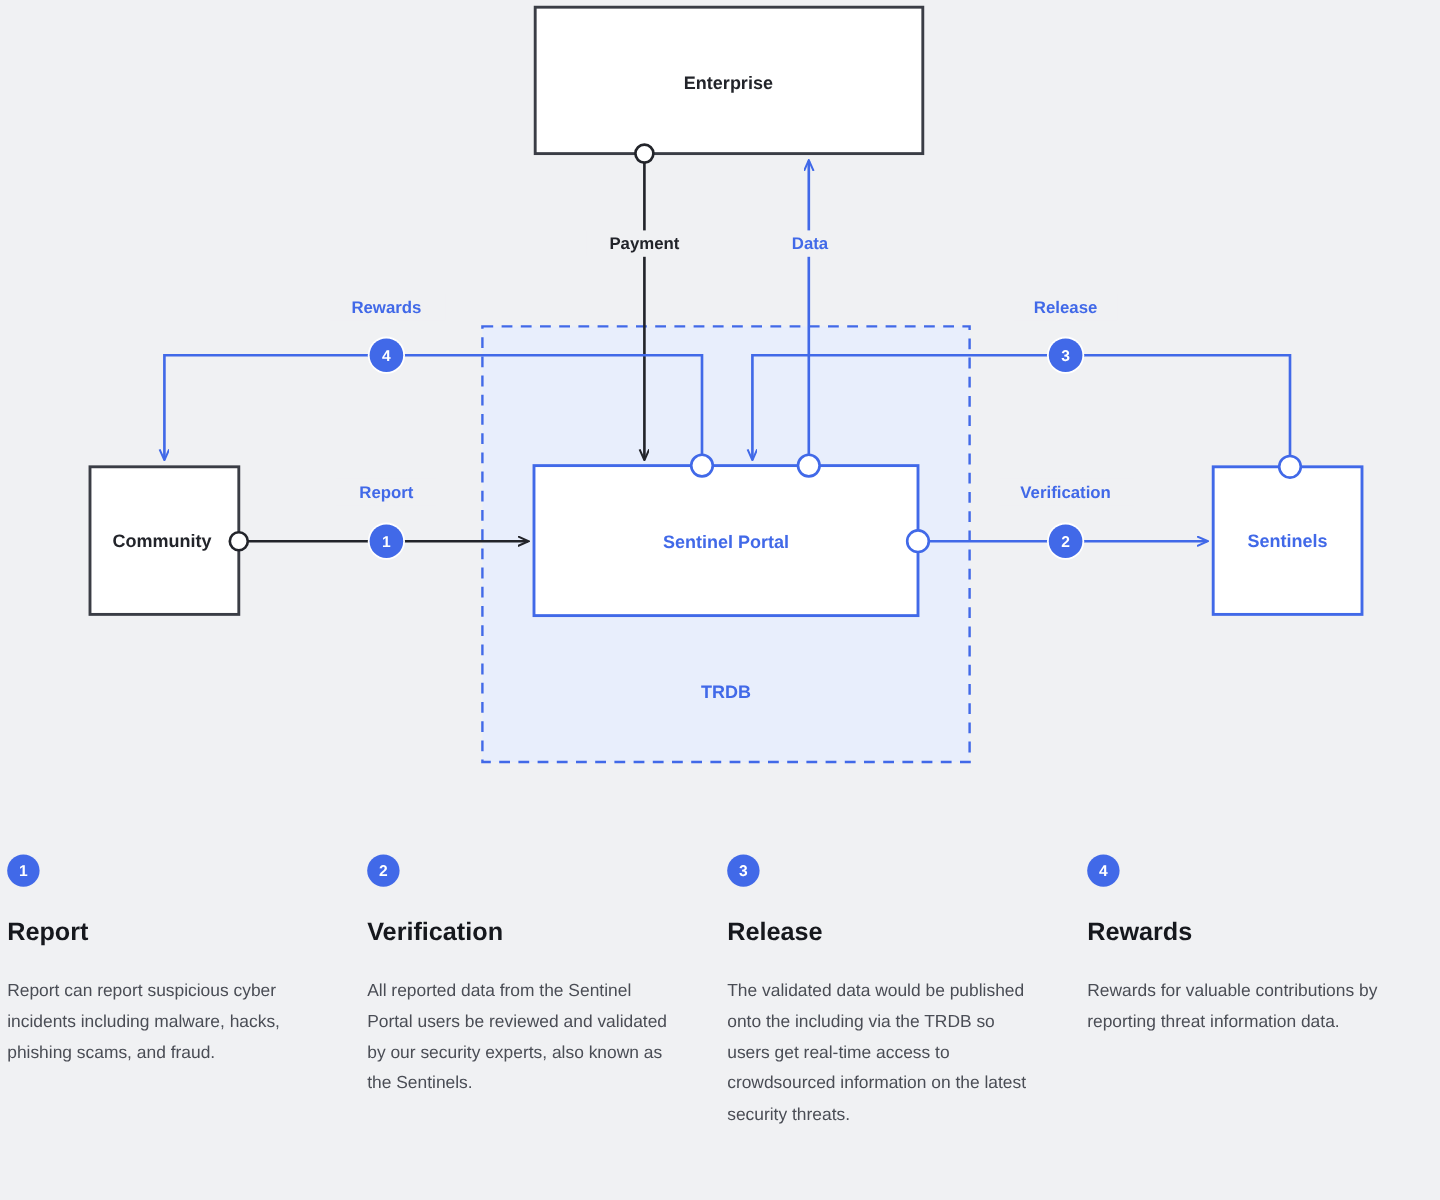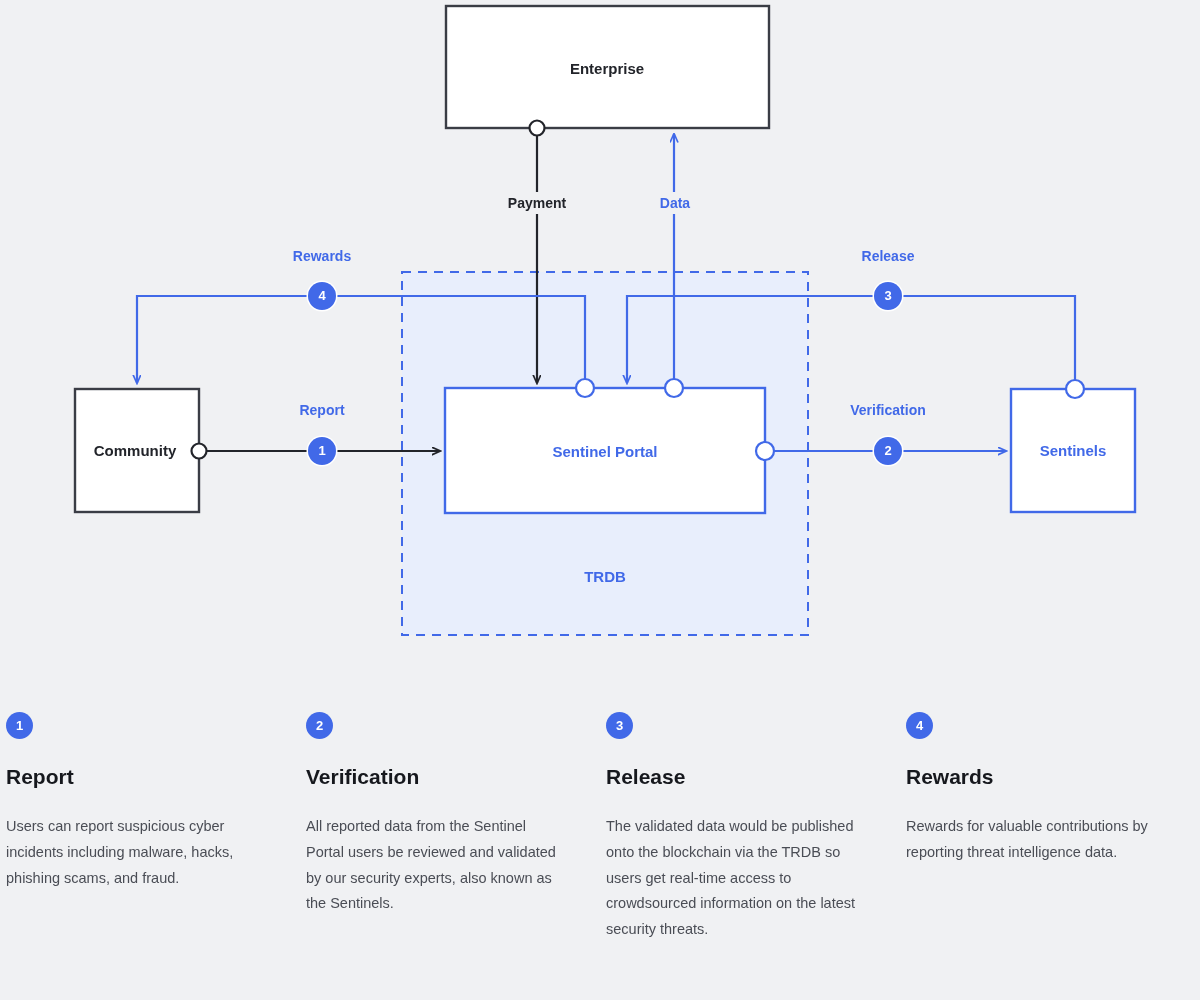--- a/index.html
+++ b/index.html
@@ -197,35 +197,35 @@
         <text class="badge-num" x="322" y="297" text-anchor="middle" dominant-baseline="middle">4</text>
       </g>
     </g>
   </svg>
 
   <div class="legend-row">
 
     <div class="legend-item first">
       <div class="legend-badge">1</div>
       <div class="legend-title">Report</div>
-      <div class="legend-desc">Users can report suspicious cyber incidents including malware, hacks, phishing scams, and fraud.</div>
+      <div class="legend-desc">Report can report suspicious cyber incidents including malware, hacks, phishing scams, and fraud.</div>
     </div>
 
     <div class="legend-item c2">
       <div class="legend-badge">2</div>
       <div class="legend-title">Verification</div>
       <div class="legend-desc">All reported data from the Sentinel Portal users be reviewed and validated by our security experts, also known as the Sentinels.</div>
     </div>
 
     <div class="legend-item c3">
       <div class="legend-badge">3</div>
       <div class="legend-title">Release</div>
-      <div class="legend-desc">The validated data would be published onto the blockchain via the TRDB so users get real-time access to crowdsourced information on the latest security threats.</div>
+      <div class="legend-desc">The validated data would be published onto the including via the TRDB so users get real-time access to crowdsourced information on the latest security threats.</div>
     </div>
 
     <div class="legend-item c4">
       <div class="legend-badge">4</div>
       <div class="legend-title">Rewards</div>
-      <div class="legend-desc">Rewards for valuable contributions by reporting threat intelligence data.</div>
+      <div class="legend-desc">Rewards for valuable contributions by reporting threat information data.</div>
     </div>
 
   </div>
 </div>
 
 </body></html>

